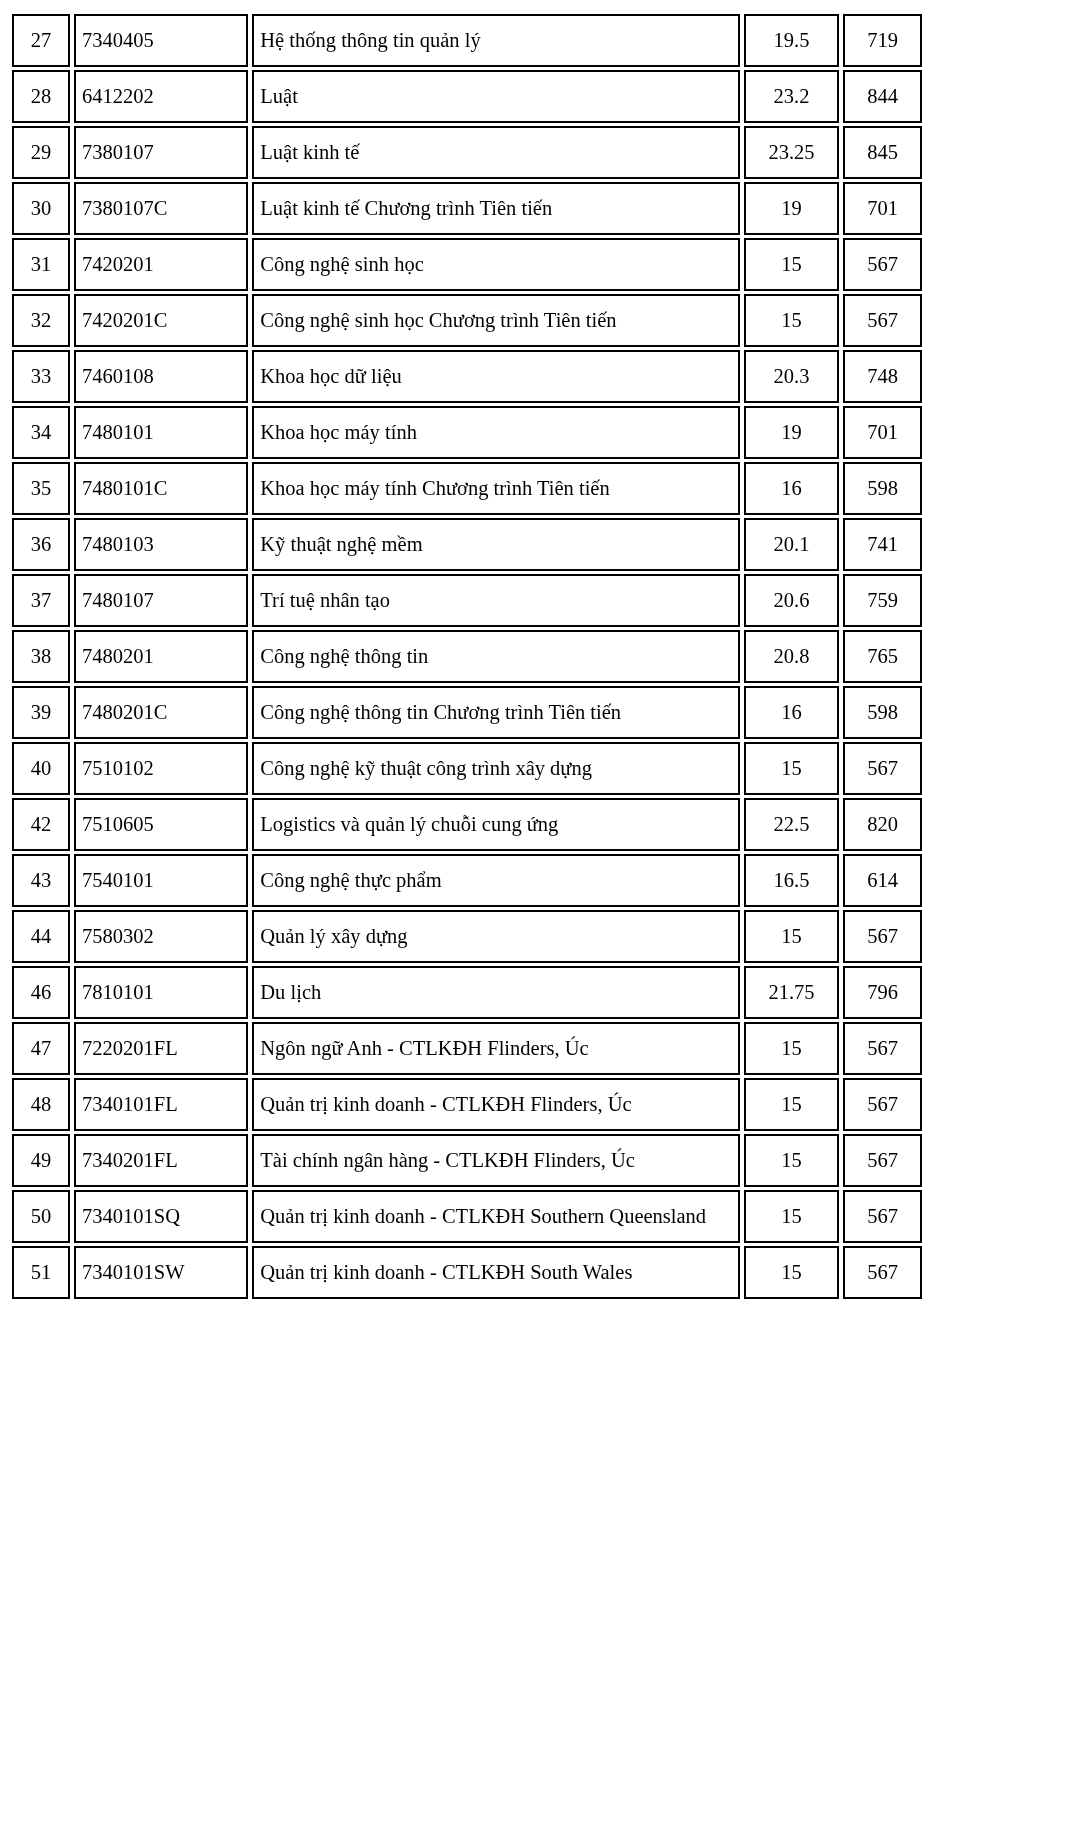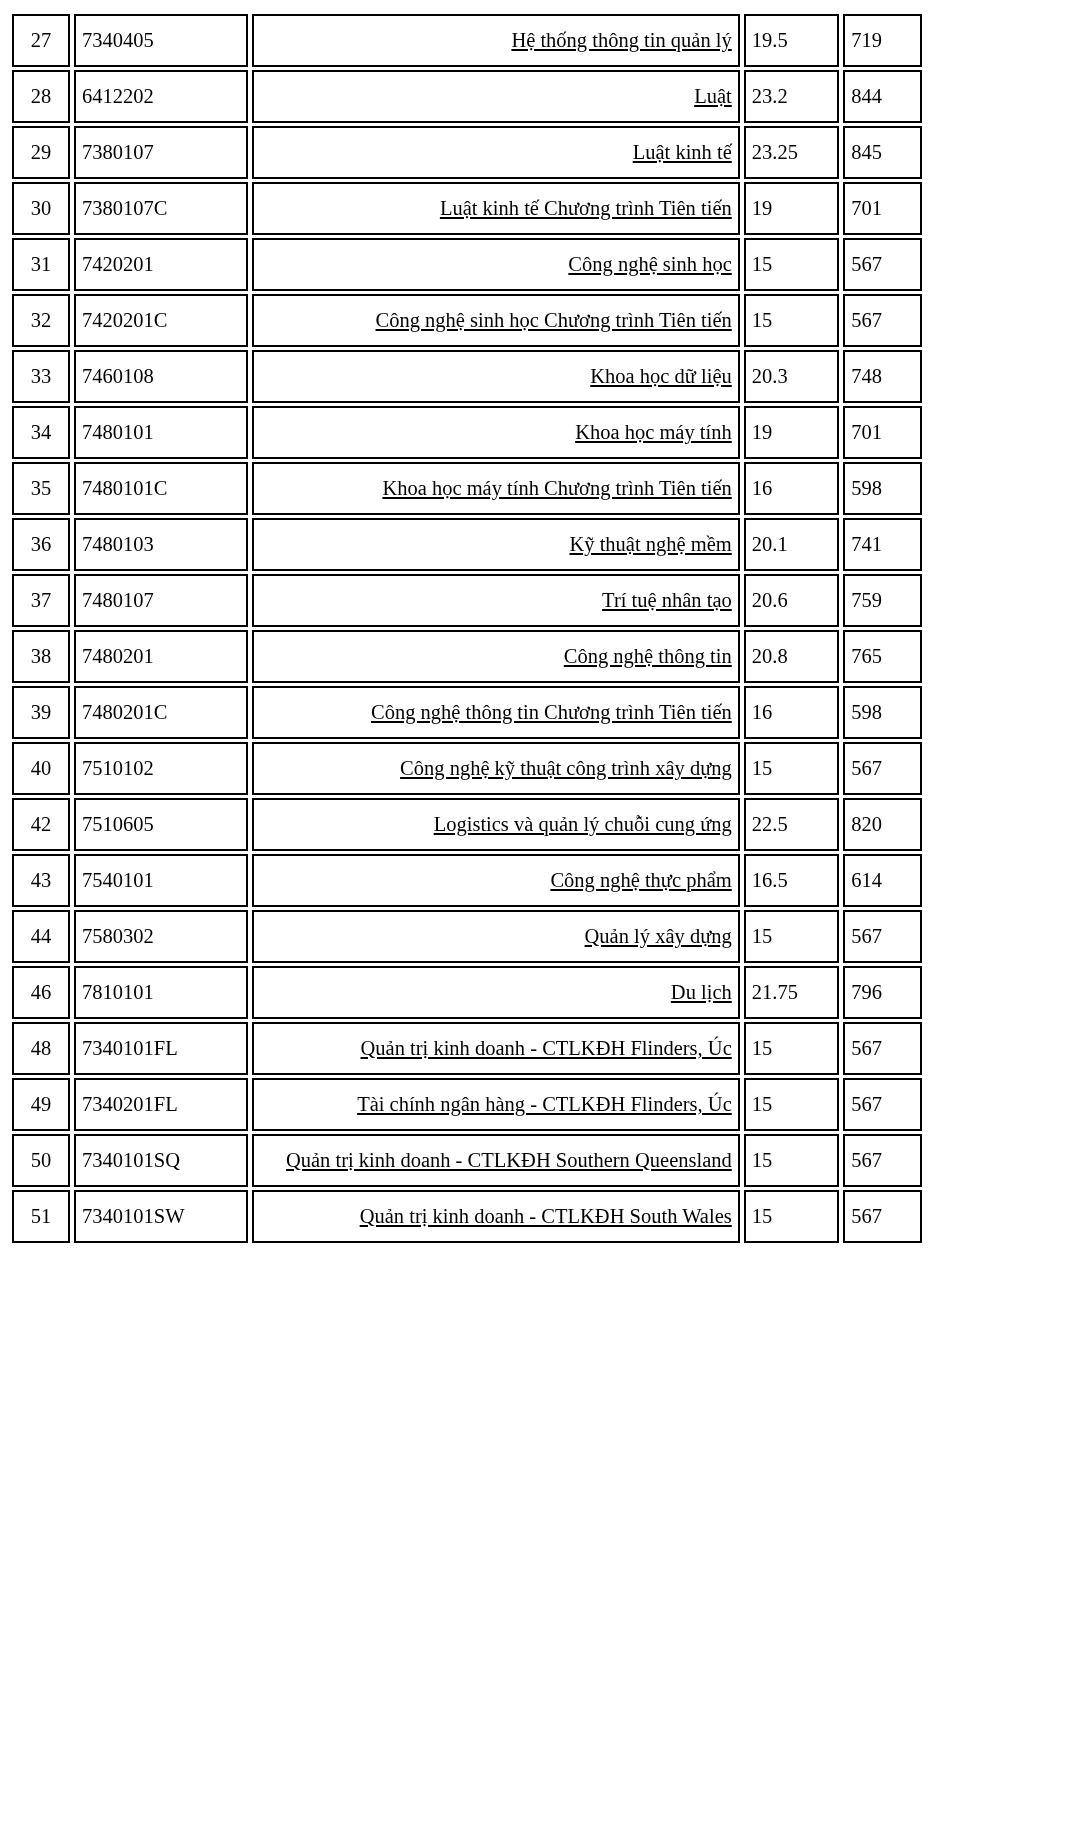--- a/index.html
+++ b/index.html
@@ -47,23 +47,23 @@
 
   
   col.c-index   { width: 56px;  }
   col.c-code    { width: 168px; }
   col.c-name    { width: 470px; }
   col.c-score   { width: 92px;  }
   col.c-quota   { width: 76px;  }
 
   td.cell-index  { text-align: center; }
   td.cell-code   { }
-  td.cell-name   { text-align: right; padding-left: 14px; text-decoration: underline; }
-  td.cell-score  { text-align: left; }
-  td.cell-quota  { text-align: left; }
+  td.cell-name   { text-align: left; padding-left: 14px; }
+  td.cell-score  { text-align: center; }
+  td.cell-quota  { text-align: center; }
 </style>
 </head>
 <body>
 
 <div id="sheet">
   <table class="score-table">
     <colgroup>
       <col class="c-index">
       <col class="c-code">
       <col class="c-name">
@@ -191,20 +191,27 @@
           <td class="cell-quota">567</td>
         </tr>
         <tr>
           <td class="cell-index">46</td>
           <td class="cell-code">7810101</td>
           <td class="cell-name">Du lịch</td>
           <td class="cell-score">21.75</td>
           <td class="cell-quota">796</td>
         </tr>
         <tr>
+          <td class="cell-index">47</td>
+          <td class="cell-code">7220201FL</td>
+          <td class="cell-name">Ngôn ngữ Anh - CTLKĐH Flinders, Úc</td>
+          <td class="cell-score">15</td>
+          <td class="cell-quota">567</td>
+        </tr>
+        <tr>
           <td class="cell-index">48</td>
           <td class="cell-code">7340101FL</td>
           <td class="cell-name">Quản trị kinh doanh - CTLKĐH Flinders, Úc</td>
           <td class="cell-score">15</td>
           <td class="cell-quota">567</td>
         </tr>
         <tr>
           <td class="cell-index">49</td>
           <td class="cell-code">7340201FL</td>
           <td class="cell-name">Tài chính ngân hàng - CTLKĐH Flinders, Úc</td>

